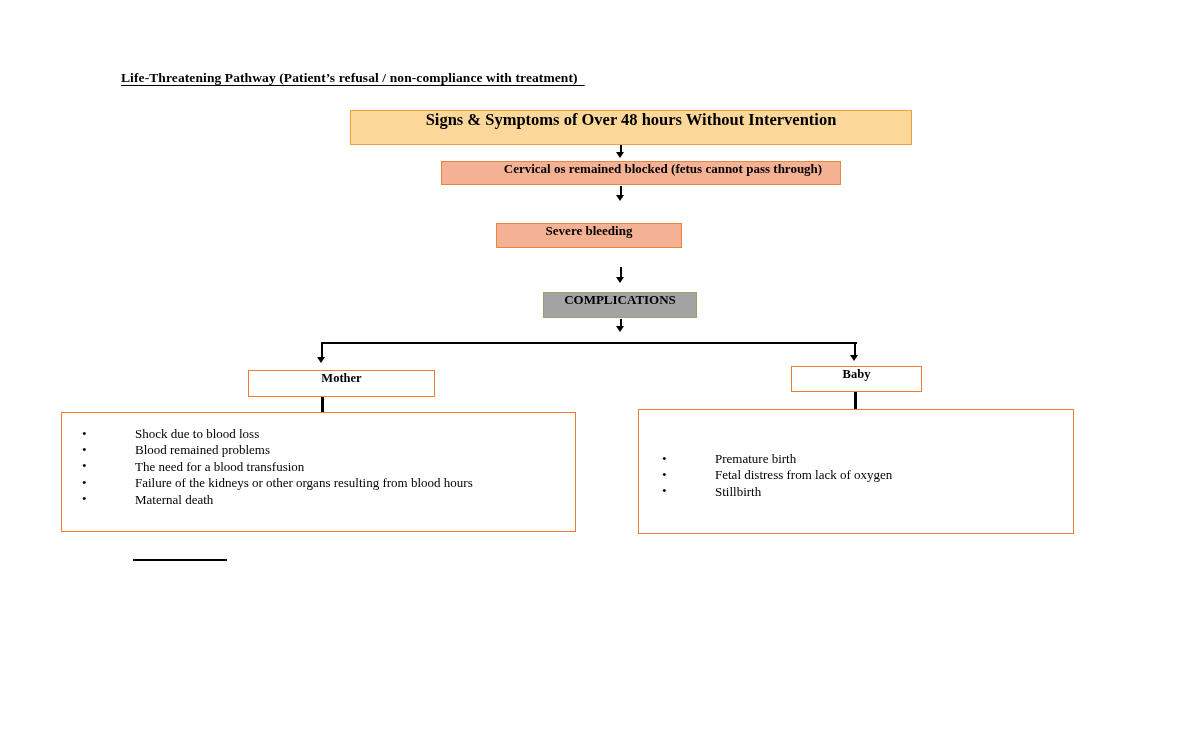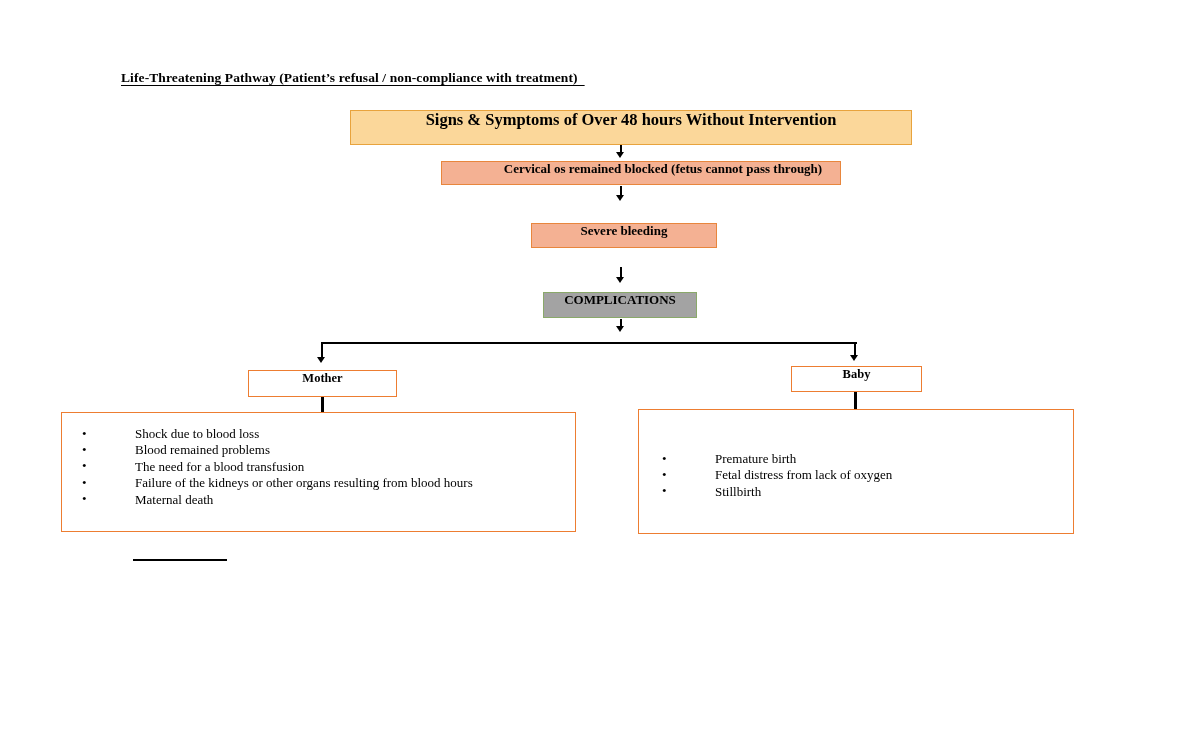--- a/index.html
+++ b/index.html
@@ -63,21 +63,21 @@
     top: 161px;
     width: 400px;
     height: 24px;
     background: #f4b193;
     border: 1px solid #e8863d;
     font-size: 13px;
     padding-left: 44px;
   }
 
   .node-bleeding {
-    left: 531px;
+    left: 496px;
     top: 223px;
     width: 186px;
     height: 25px;
     background: #f4b193;
     border: 1px solid #e8863d;
     font-size: 13px;
   }
 
   .node-complications {
     left: 543px;
@@ -85,21 +85,21 @@
     width: 154px;
     height: 26px;
     background: #a3a3a3;
     border: 1px solid #8aa96a;
     font-size: 13px;
   }
 
   .node-mother {
     left: 248px;
     top: 370px;
-    width: 149px;
+    width: 187px;
     height: 27px;
     background: #ffffff;
     border: 1.6px solid #ed7d31;
     font-size: 12.5px;
   }
 
   .node-baby {
     left: 791px;
     top: 366px;
     width: 131px;

